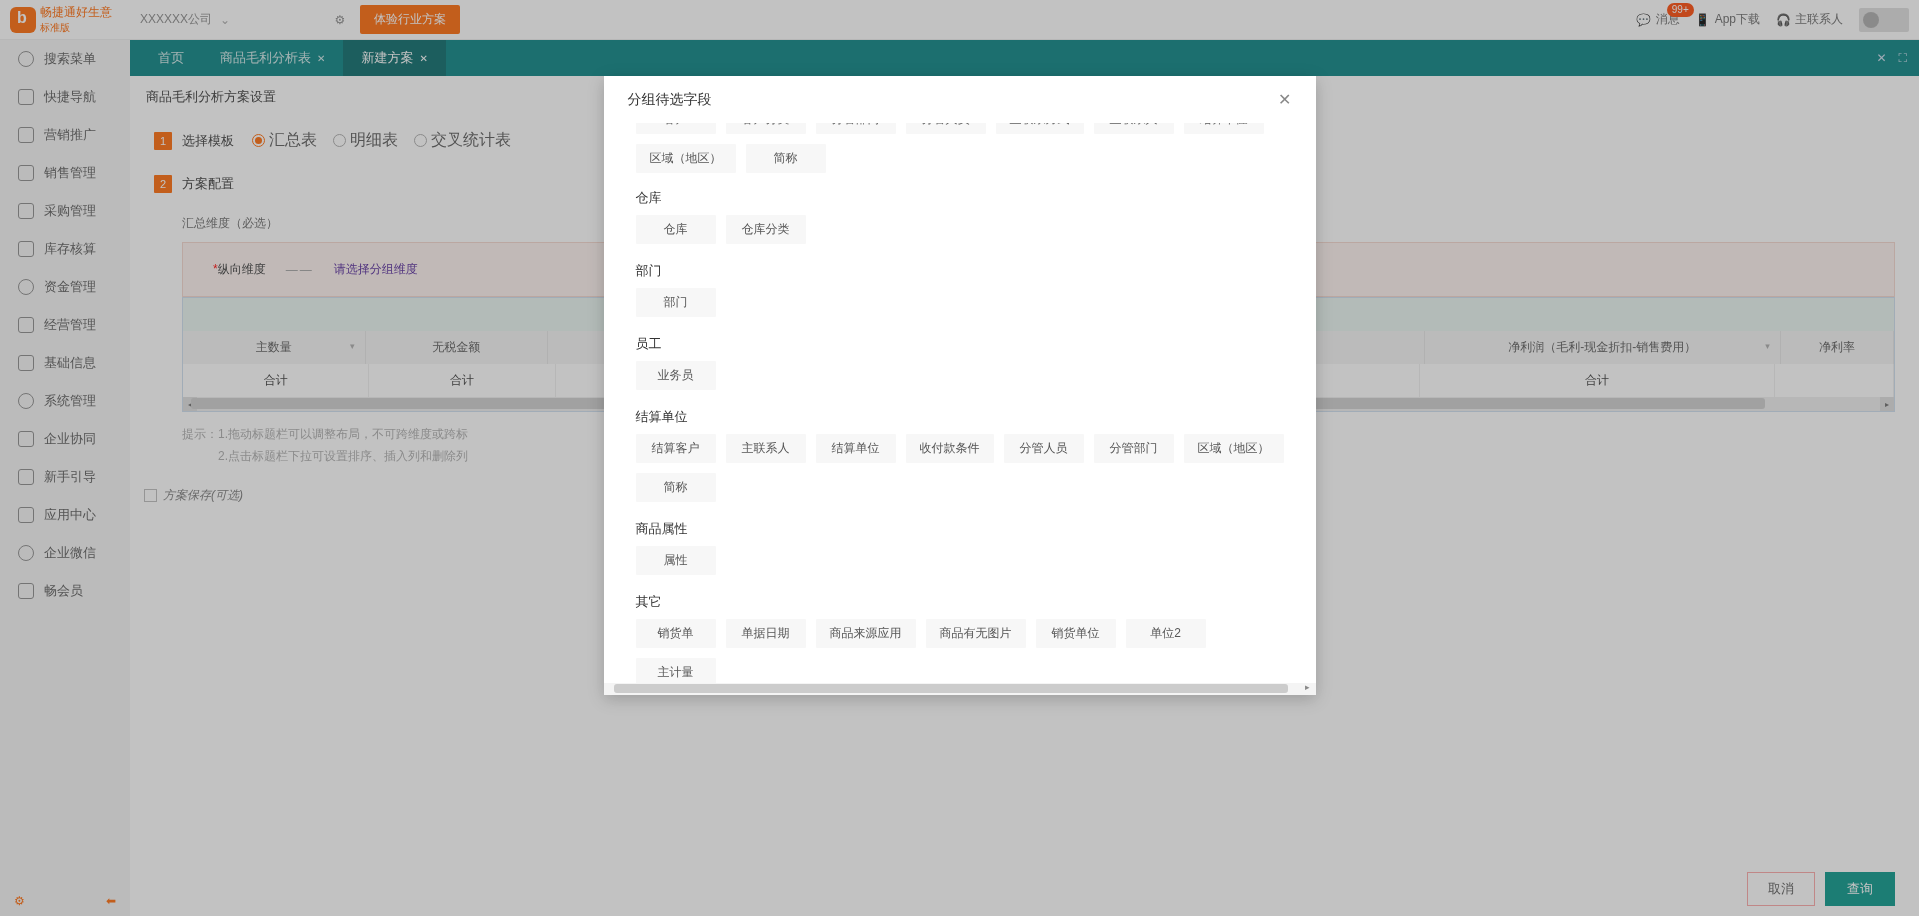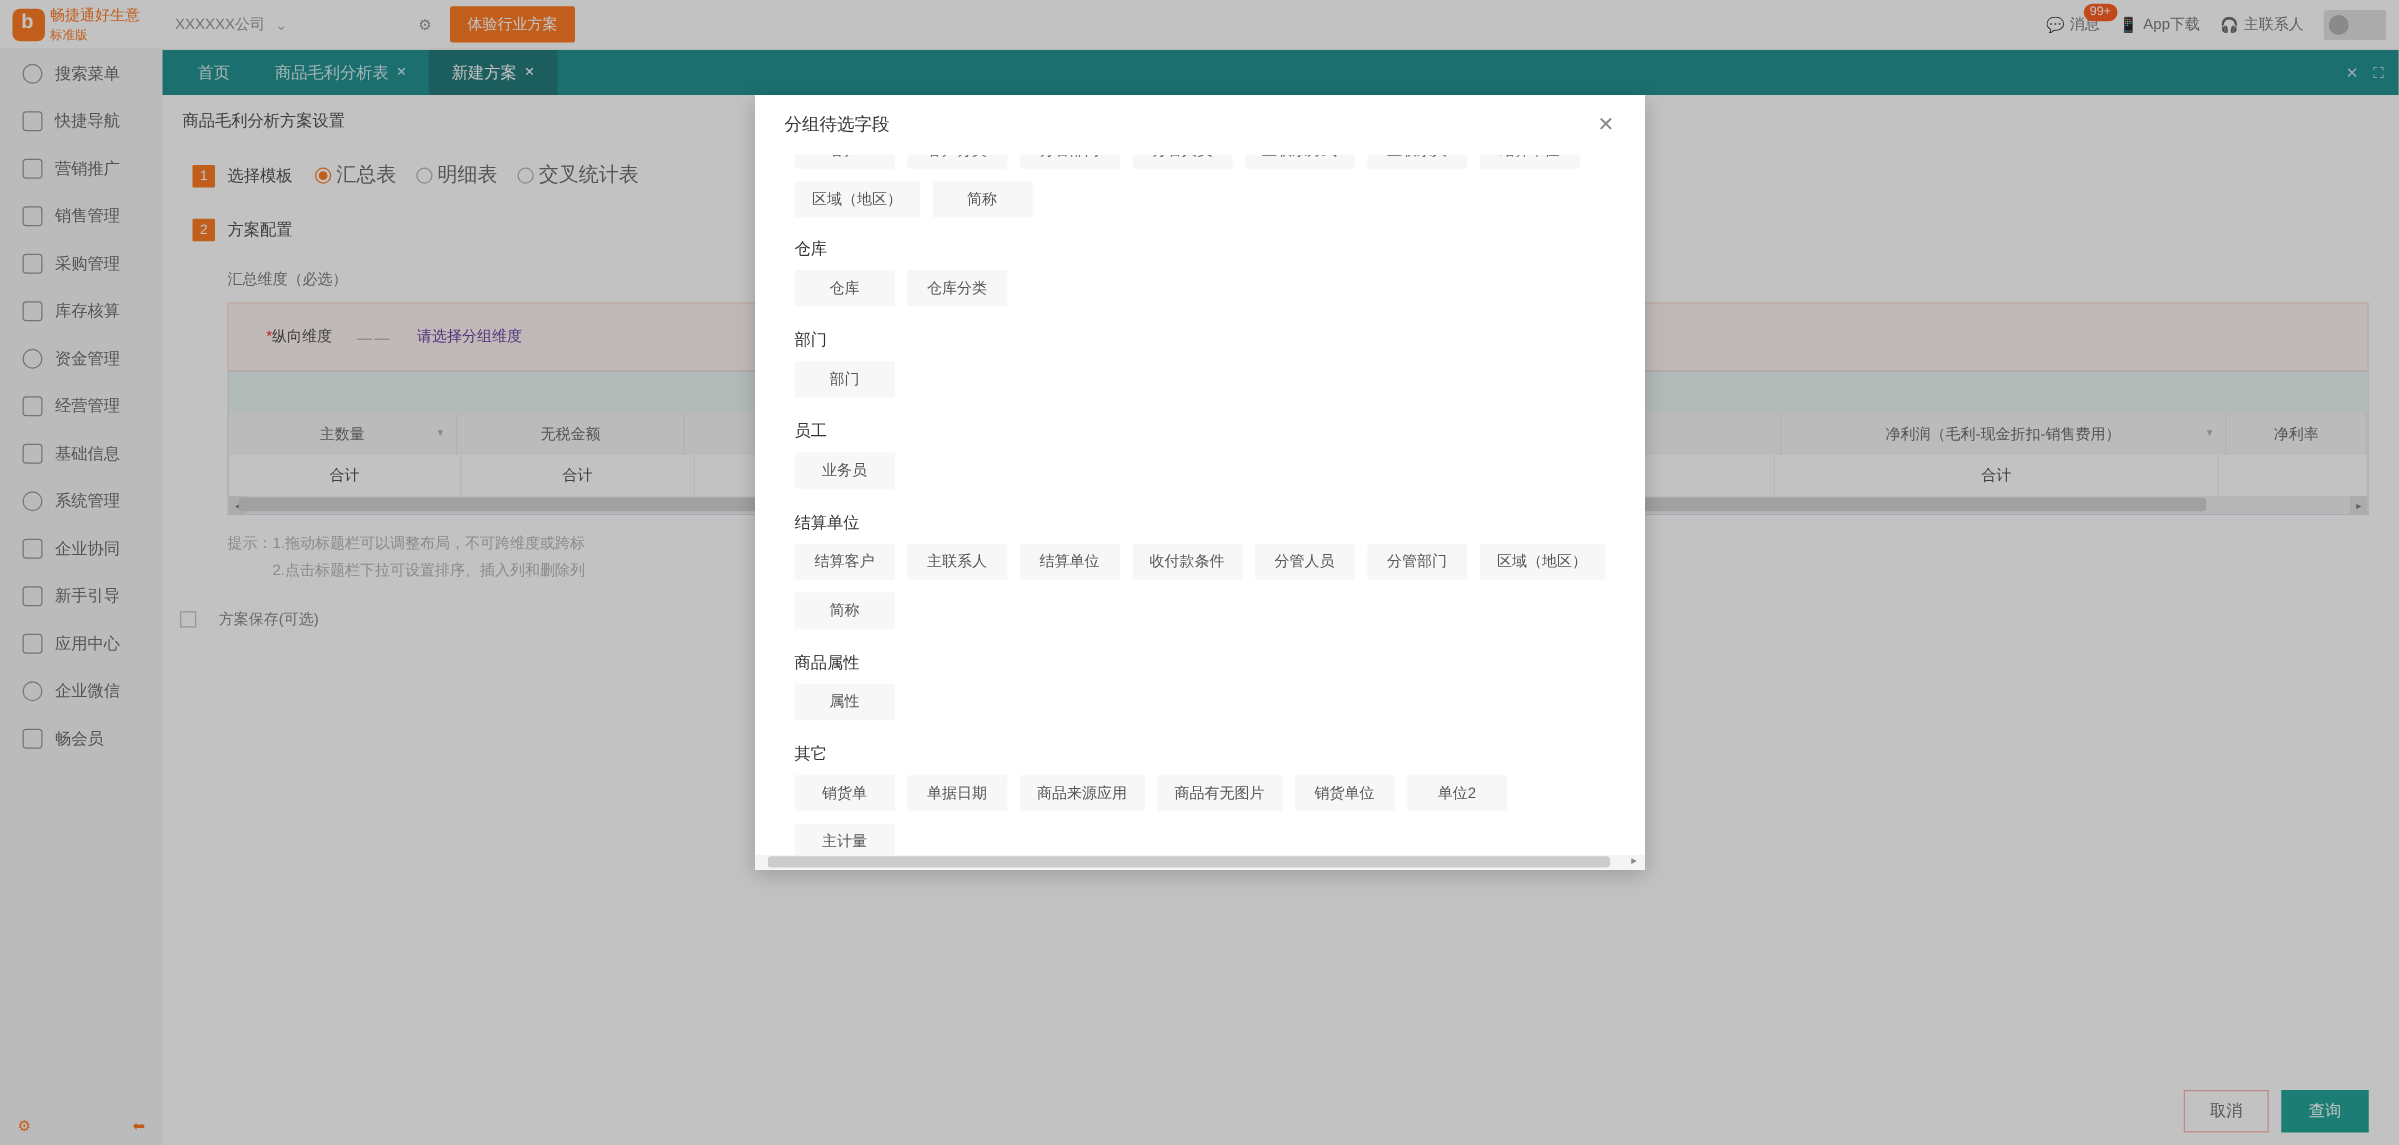--- a/index.html
+++ b/index.html
@@ -70,21 +70,21 @@
 .stat-col.wide { flex: 2; }
 .stat-col .chev-d { position: absolute; right: 10px; top: 10px; color: #aaa; font-size: 9px; }
 .sum-cols { display: flex; }
 .sum-col { flex: 1; min-width: 130px; text-align: center; padding: 8px; border-right: 1px solid #eee; font-size: 12px; }
 .sum-col.wide { flex: 2; }
 .hscroll { height: 14px; background: #eee; position: relative; }
 .hscroll-thumb { position: absolute; left: 8px; top: 1px; height: 11px; width: 92%; background: #ccc; border-radius: 3px; }
 .arrow-btn { position: absolute; width: 14px; height: 14px; background: #ddd; top: 0; display: flex; align-items: center; justify-content: center; font-size: 8px; color: #666; }
 
 .hint-block { padding: 12px 0; color: #aaa; font-size: 12px; line-height: 1.8; }
-.chk-row { display: flex; align-items: center; gap: 18px; padding: 8px 0; color: #777; margin-left: -10px; }
+.chk-row { display: flex; align-items: center; gap: 6px; padding: 8px 0; color: #777; margin-left: -10px; font-style: italic; }
 .chk-box { width: 13px; height: 13px; border: 1px solid #bbb; }
 
 
 .footer-bar { position: absolute; bottom: 0; right: 0; left: 130px; padding: 10px 24px; display: flex; justify-content: flex-end; gap: 10px; background: #fff; }
 .btn-plain { border: 1px solid #fca5a5; background: #fff; padding: 7px 20px; cursor: pointer; color: #555; font-size: 13px; }
 .btn-teal { background: #009688; color: #fff; border: none; padding: 7px 22px; cursor: pointer; font-size: 13px; }
 
 
 .overlay { position: fixed; inset: 0; background: rgba(80,80,80,0.35); display: flex; align-items: flex-start; justify-content: center; padding-top: 76px; }
 .modal { width: 712px; background: #fff; display: flex; flex-direction: column; box-shadow: 0 4px 16px rgba(0,0,0,0.2); }

